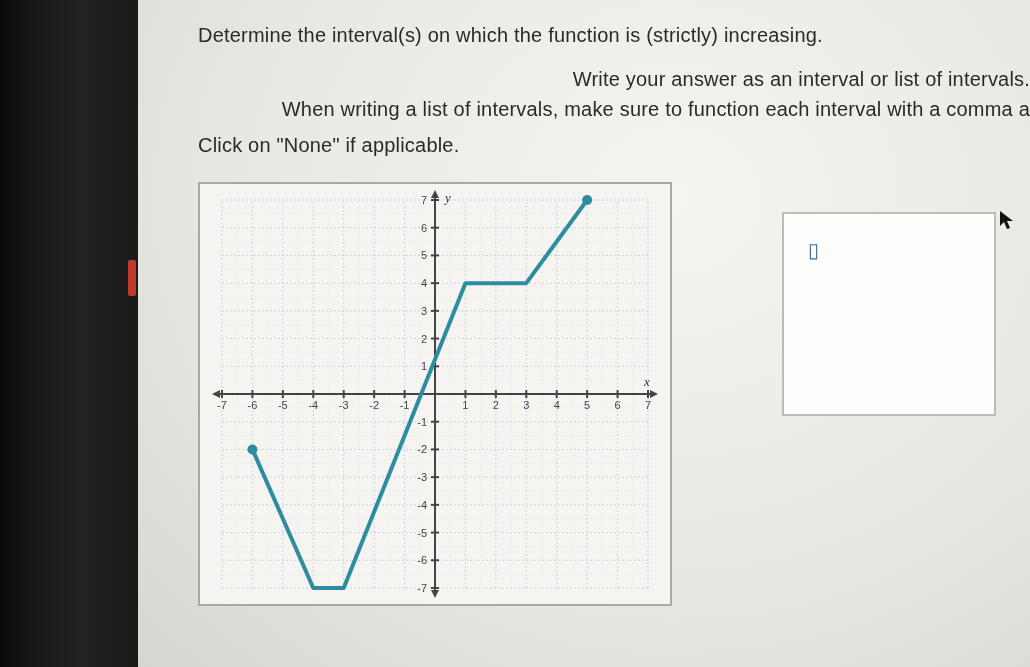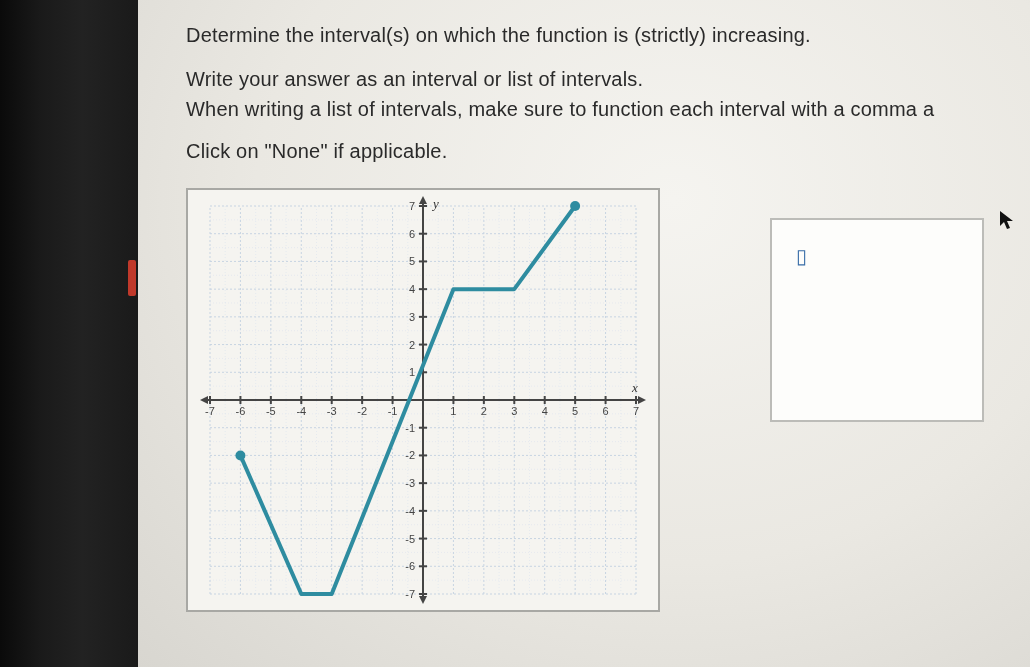--- a/index.html
+++ b/index.html
@@ -31,21 +31,21 @@
     background: #c0392b;
     border-radius: 2px;
   }
   .content-area {
     position: absolute;
     left: 138px;
     top: 0;
     right: 0;
     bottom: 0;
     background: radial-gradient(ellipse at 60% 30%, #f5f4f0 0%, #eae8e2 55%, #d8d6d0 100%);
-    padding: 20px 0 0 48px;
+    padding: 20px 0 0 60px;
     box-sizing: border-box;
     color: #2a2a2a;
     font-size: 20px;
   }
   .question-text { line-height: 1.5; letter-spacing: 0.2px; }
   .question-text p { margin: 0 0 14px 0; }
   .row { display: flex; align-items: flex-start; margin-top: 22px; }
   .chart-box {
     position: relative;
     width: 470px;
@@ -90,21 +90,21 @@
 </head>
 <body>
 
 <div class="page-wrap">
   <div class="left-edge"></div>
   <div class="red-sliver"></div>
 
   <div class="content-area">
     <div class="question-text">
       <p>Determine the interval(s) on which the function is (strictly) increasing.</p>
-      <p style="margin-bottom:12px;">
+      <p style="margin-bottom:6px;text-align:right;">
         <span>Write your answer as an interval or list of intervals.</span><br>
         <span>When writing a list of intervals, make sure to function each interval with a comma a</span>
       </p>
       <p>Click on "None" if applicable.</p>
     </div>
 
     <div class="row">
       <div class="chart-box">
         <svg viewBox="0 0 470 420">
           <g id="chart-root">

